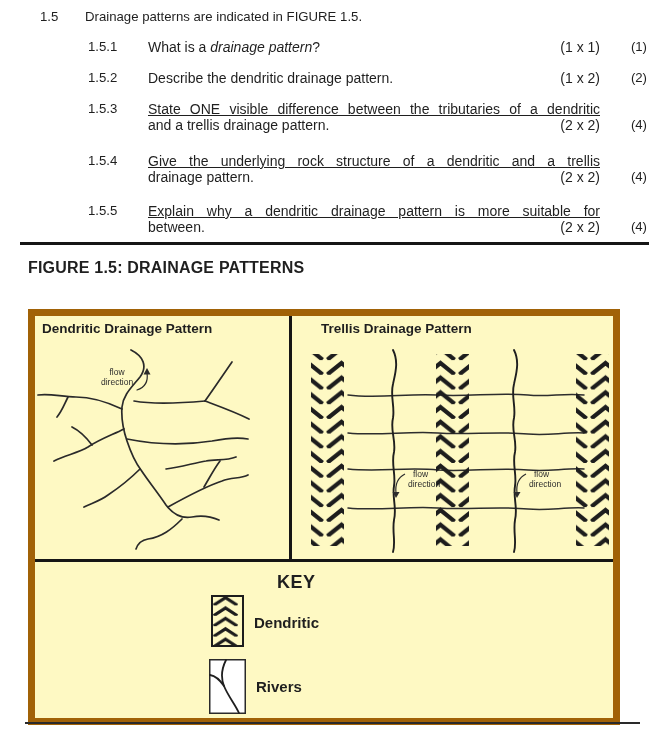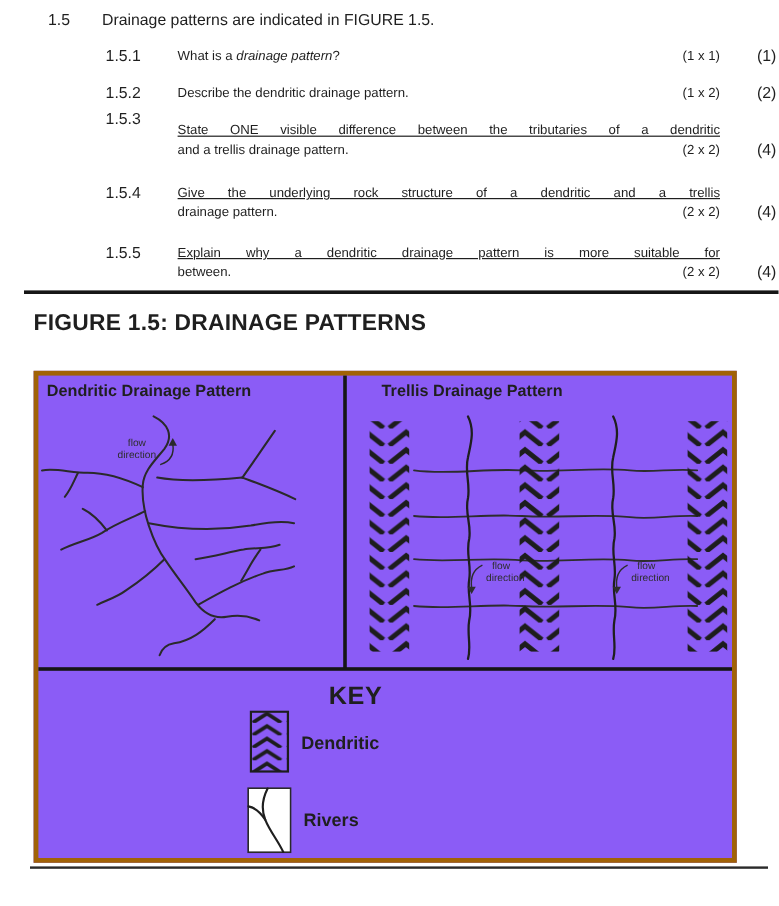--- a/index.html
+++ b/index.html
@@ -4,35 +4,35 @@
 <style>
   html,body{margin:0;padding:0;background:#fff;}
   .page{
     position:relative;width:649px;height:755px;background:#fff;
     font-family:"Liberation Sans","DejaVu Sans",sans-serif;
     color:#1f1f1f;overflow:hidden;
   }
   .abs{position:absolute;}
   .body-text{font-size:13.2px;line-height:16px;}
   .qnum{font-size:13.2px;line-height:16px;}
-  .qbody{font-size:11px;line-height:16px;position:absolute;width:452px;}
+  .qbody{font-size:14px;line-height:16px;position:absolute;width:452px;}
   .qbody .l1{text-align:justify;text-align-last:justify;text-decoration:underline;}
   .qbody .calc{position:absolute;right:0;bottom:0;white-space:nowrap;}
   .marks{font-size:13.2px;line-height:16px;width:34px;text-align:right;}
   .rule-thick{background:#161616;height:3px;}
   .rule-thin{background:#2a2a2a;height:2px;}
-  .fig-heading{font-size:19px;font-weight:bold;letter-spacing:.2px;}
+  .fig-heading{font-size:16px;font-weight:bold;letter-spacing:.2px;}
   .figure-box{
-    border:4px solid #a16207;width:578px;height:402px;background:#8b5cf6;
+    border:7px solid #a16207;width:578px;height:402px;background:#fef9c3;
   }
   .panel-title{font-size:13.5px;font-weight:bold;white-space:nowrap;}
   .divider-v{background:#161616;width:3px;height:244px;}
   .sep-h{background:#161616;height:3px;width:578px;}
   .flow-label{font-size:8.5px;line-height:10px;color:#2d2d2d;white-space:nowrap;}
-  .key-title{font-size:21px;font-weight:bold;letter-spacing:.5px;}
+  .key-title{font-size:18px;font-weight:bold;letter-spacing:.5px;}
   .key-label{font-size:15px;font-weight:bold;}
   svg{display:block;}
 </style>
 </head>
 <body>
 
 <div class="page">
 
   <div class="abs qnum" style="left:28px;top:9px;margin-left:12px;">1.5</div>
   <div class="abs body-text" style="left:85px;top:9px;">Drainage patterns are indicated in FIGURE 1.5.</div>
@@ -44,21 +44,21 @@
   </div>
   <div class="abs marks" style="left:613px;top:39px;">(1)</div>
 
   <div class="abs qnum" style="left:88px;top:70px;">1.5.2</div>
   <div class="qbody" style="left:148px;top:70px;height:16px;">
     <span>Describe the dendritic drainage pattern.</span>
     <span class="calc">(1 x 2)</span>
   </div>
   <div class="abs marks" style="left:613px;top:70px;">(2)</div>
 
-  <div class="abs qnum" style="left:88px;top:91px;">1.5.3</div>
+  <div class="abs qnum" style="left:88px;top:101px;">1.5.3</div>
   <div class="qbody" style="left:148px;top:101px;height:32px;">
     <div class="l1">State ONE visible difference between the tributaries of a dendritic</div>
     <div class="l2">and a trellis drainage pattern.</div>
     <span class="calc">(2 x 2)</span>
   </div>
   <div class="abs marks" style="left:613px;top:117px;">(4)</div>
 
   <div class="abs qnum" style="left:88px;top:153px;">1.5.4</div>
   <div class="qbody" style="left:148px;top:153px;height:32px;">
     <div class="l1">Give the underlying rock structure of a dendritic and a trellis</div>

